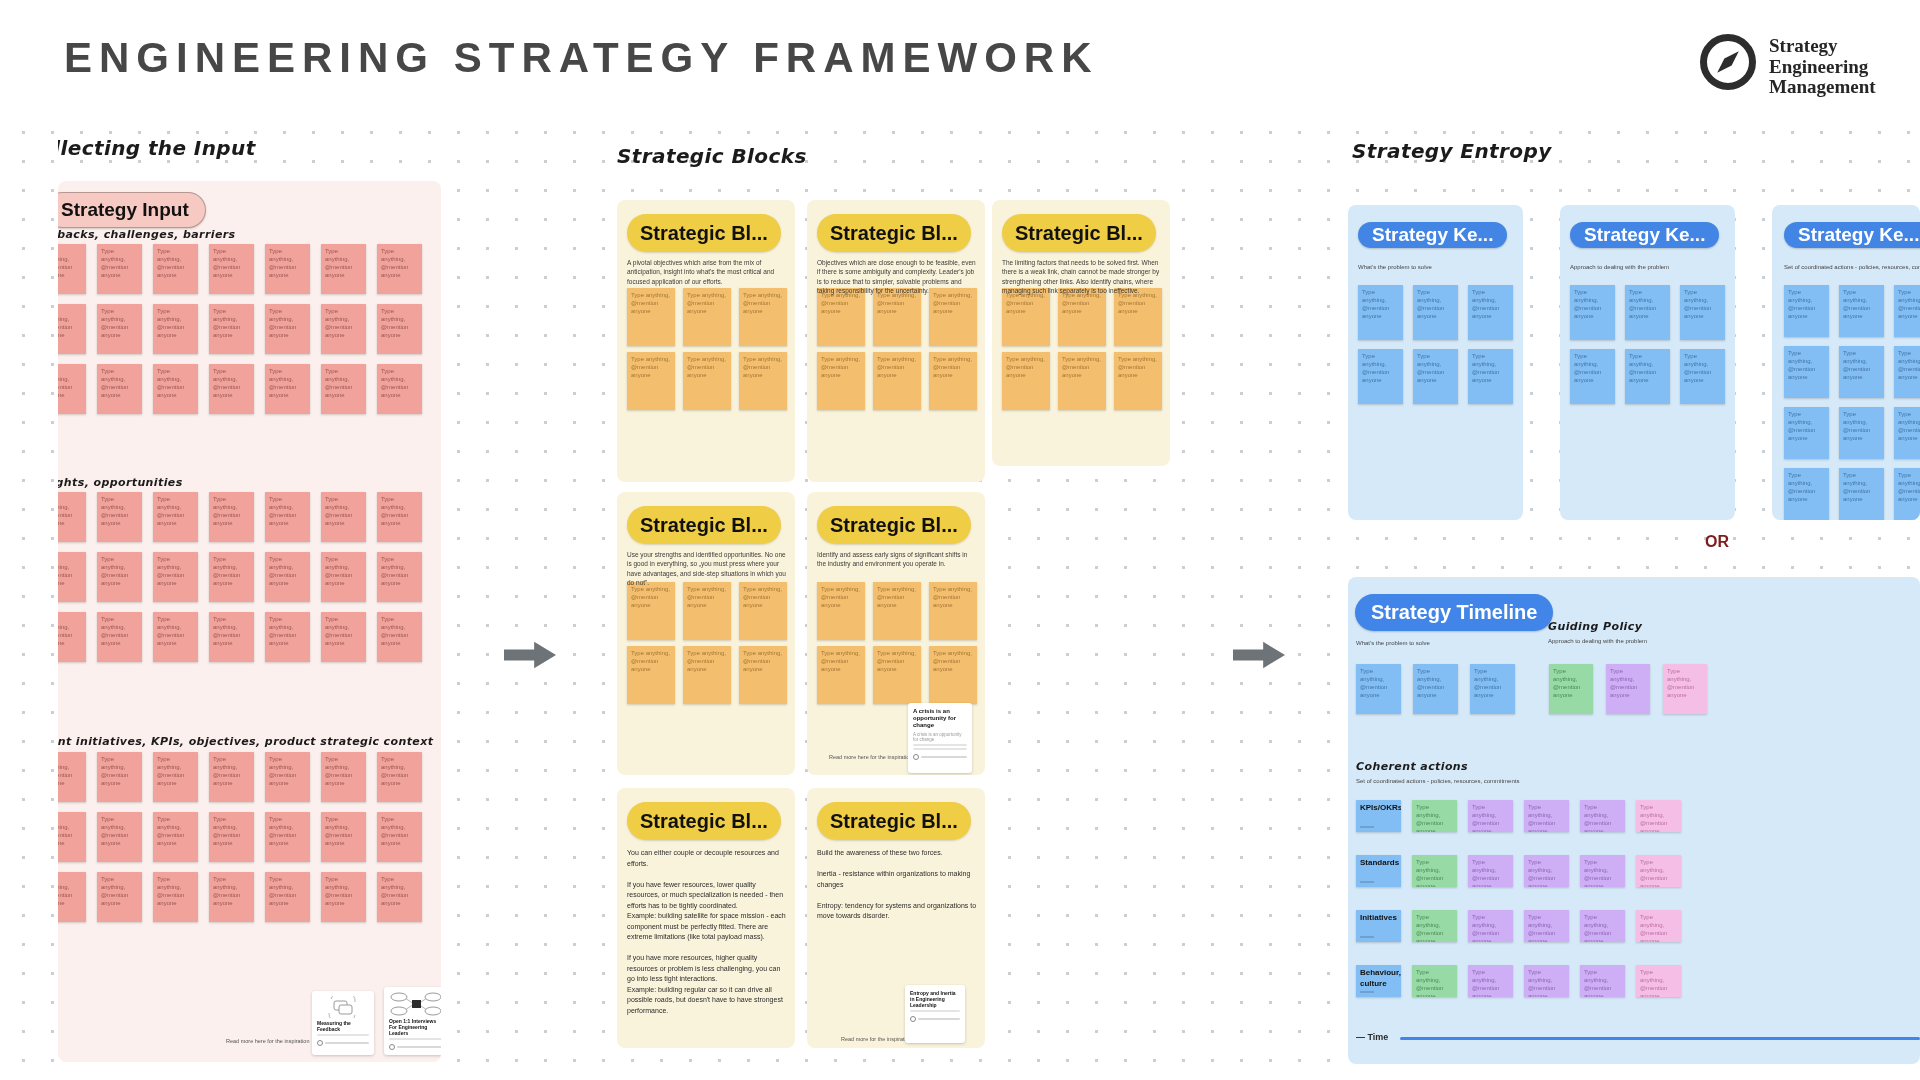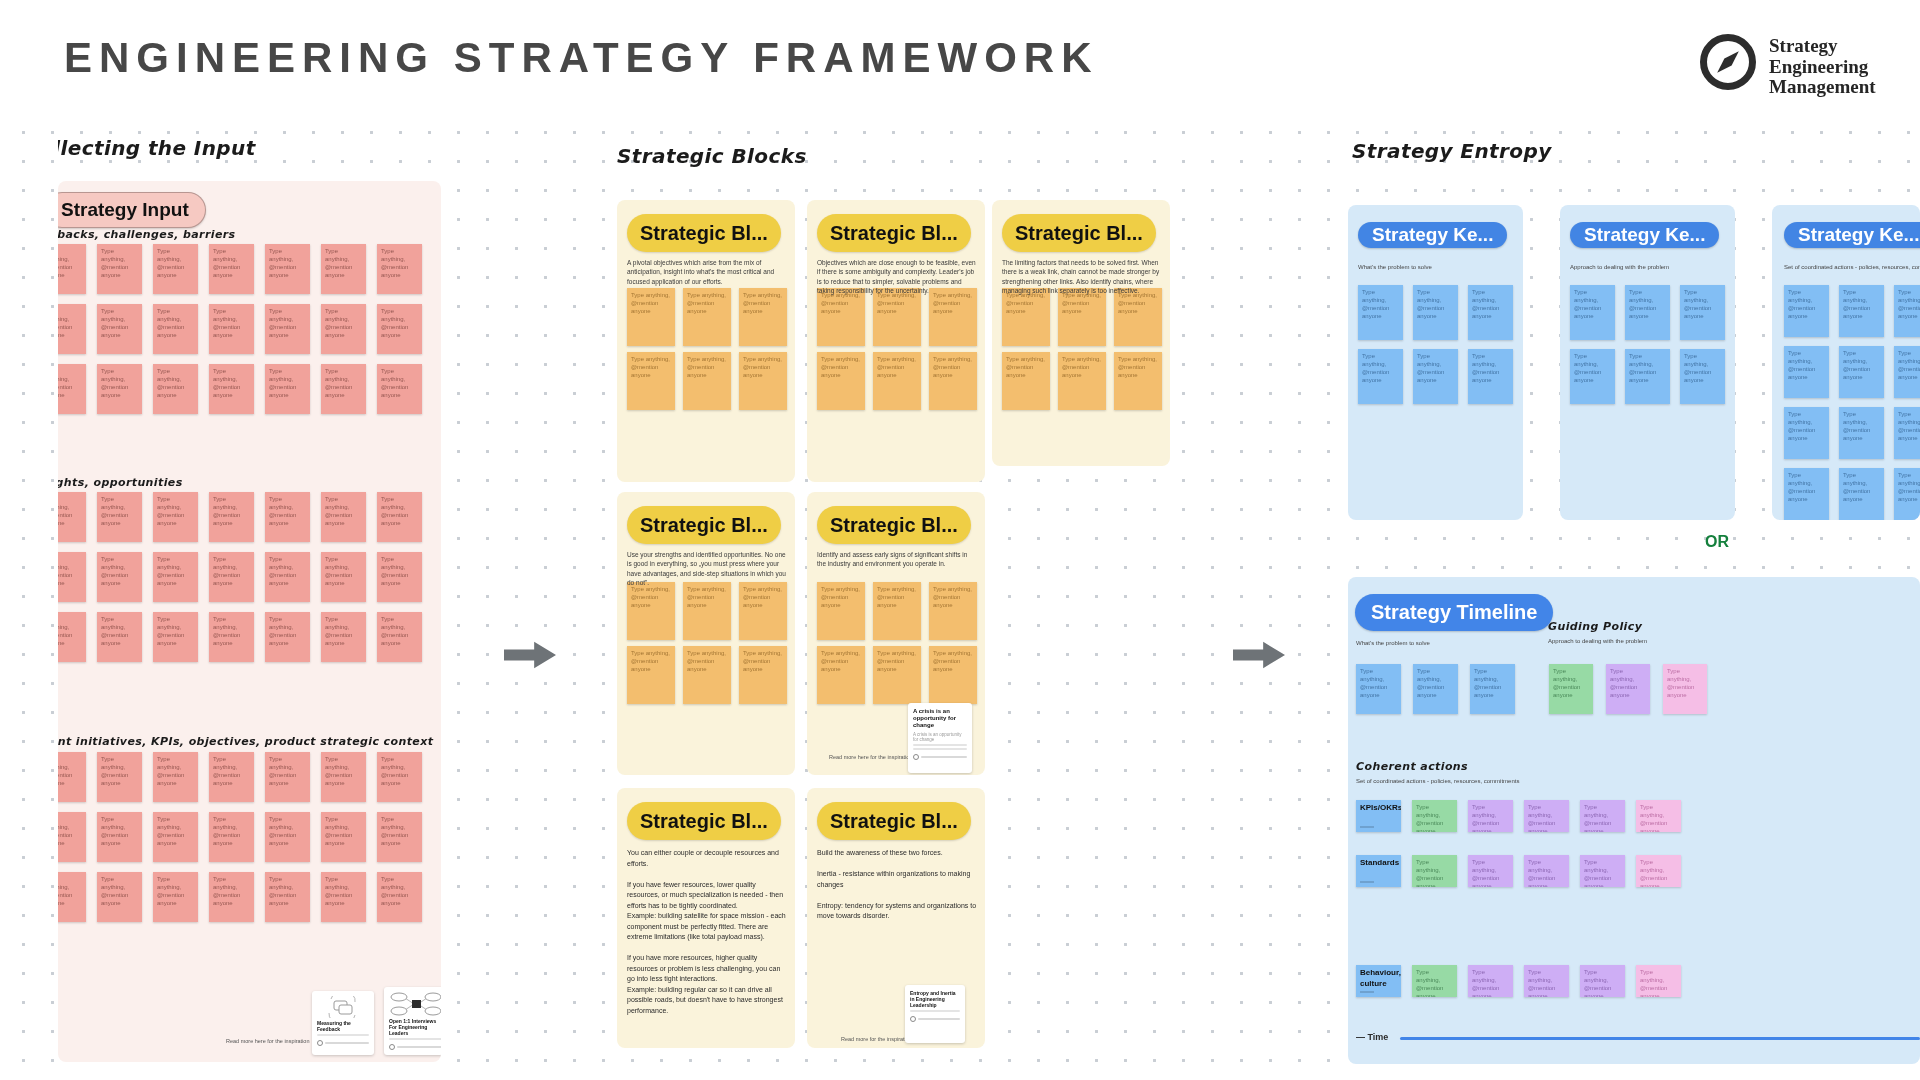--- a/index.html
+++ b/index.html
@@ -57,21 +57,21 @@
   .lc-title{font-weight:700;font-size:6px;line-height:1.2;color:#111}
   .lc-title.s5{font-size:5px}
   .lc-sub{font-size:4.5px;color:#9a9a9a;line-height:1.2}
   .bar{height:2px;background:#e4e4e4;border-radius:1px}
   .lrow{display:flex;align-items:center;gap:2px;margin-top:2px}
   .ldot{width:4px;height:4px;border:1px solid #8a8a8a;border-radius:50%}
   .lbar{flex:1;height:2px;background:#d9d9d9;border-radius:1px}
   
   .arrow{position:absolute;width:52px;height:30px;background:#6e7377;z-index:2;
          clip-path:polygon(0% 32%,58% 32%,58% 6%,100% 50%,58% 94%,58% 68%,0% 68%)}
-  .or-label{position:absolute;font-size:16px;font-weight:600;color:#15803d;z-index:2}
+  .or-label{position:absolute;font-size:16px;font-weight:600;color:#7f1d1d;z-index:2}
   .wrap{display:contents}
   .trow{position:absolute;display:flex;gap:11px;z-index:2}
   .timeline-line{position:absolute;height:3px;background:#4285E8;z-index:2;border-radius:2px}
   .time-label{position:absolute;font-size:9px;font-weight:700;color:#2a2a2a;z-index:3;white-space:nowrap}
 </style>
 </head>
 <body>
 
 <div class="dots"></div>
 
@@ -389,20 +389,26 @@
     <div class="note tl-note g">Type anything, @mention anyone</div>
     <div class="wrap"><div class="note tl-note pu">Type anything, @mention anyone</div><div class="note tl-note pu">Type anything, @mention anyone</div><div class="note tl-note pu">Type anything, @mention anyone</div></div>
     <div class="note tl-note pi">Type anything, @mention anyone</div>
   </div>
   <div class="trow" style="left:8px;top:278px">
     <div class="note tl-note b2 lab">Standards</div>
     <div class="note tl-note g">Type anything, @mention anyone</div>
     <div class="wrap"><div class="note tl-note pu">Type anything, @mention anyone</div><div class="note tl-note pu">Type anything, @mention anyone</div><div class="note tl-note pu">Type anything, @mention anyone</div></div>
     <div class="note tl-note pi">Type anything, @mention anyone</div>
   </div>
+  <div class="trow" style="left:8px;top:333px">
+    <div class="note tl-note b2 lab">Initiatives</div>
+    <div class="note tl-note g">Type anything, @mention anyone</div>
+    <div class="wrap"><div class="note tl-note pu">Type anything, @mention anyone</div><div class="note tl-note pu">Type anything, @mention anyone</div><div class="note tl-note pu">Type anything, @mention anyone</div></div>
+    <div class="note tl-note pi">Type anything, @mention anyone</div>
+  </div>
   <div class="trow" style="left:8px;top:388px">
     <div class="note tl-note b2 lab">Behaviour, culture</div>
     <div class="note tl-note g">Type anything, @mention anyone</div>
     <div class="wrap"><div class="note tl-note pu">Type anything, @mention anyone</div><div class="note tl-note pu">Type anything, @mention anyone</div><div class="note tl-note pu">Type anything, @mention anyone</div></div>
     <div class="note tl-note pi">Type anything, @mention anyone</div>
   </div>
 
   <div class="time-label" style="left:8px;top:455px">
     <span>—&nbsp;</span><span>Time</span>
   </div>

